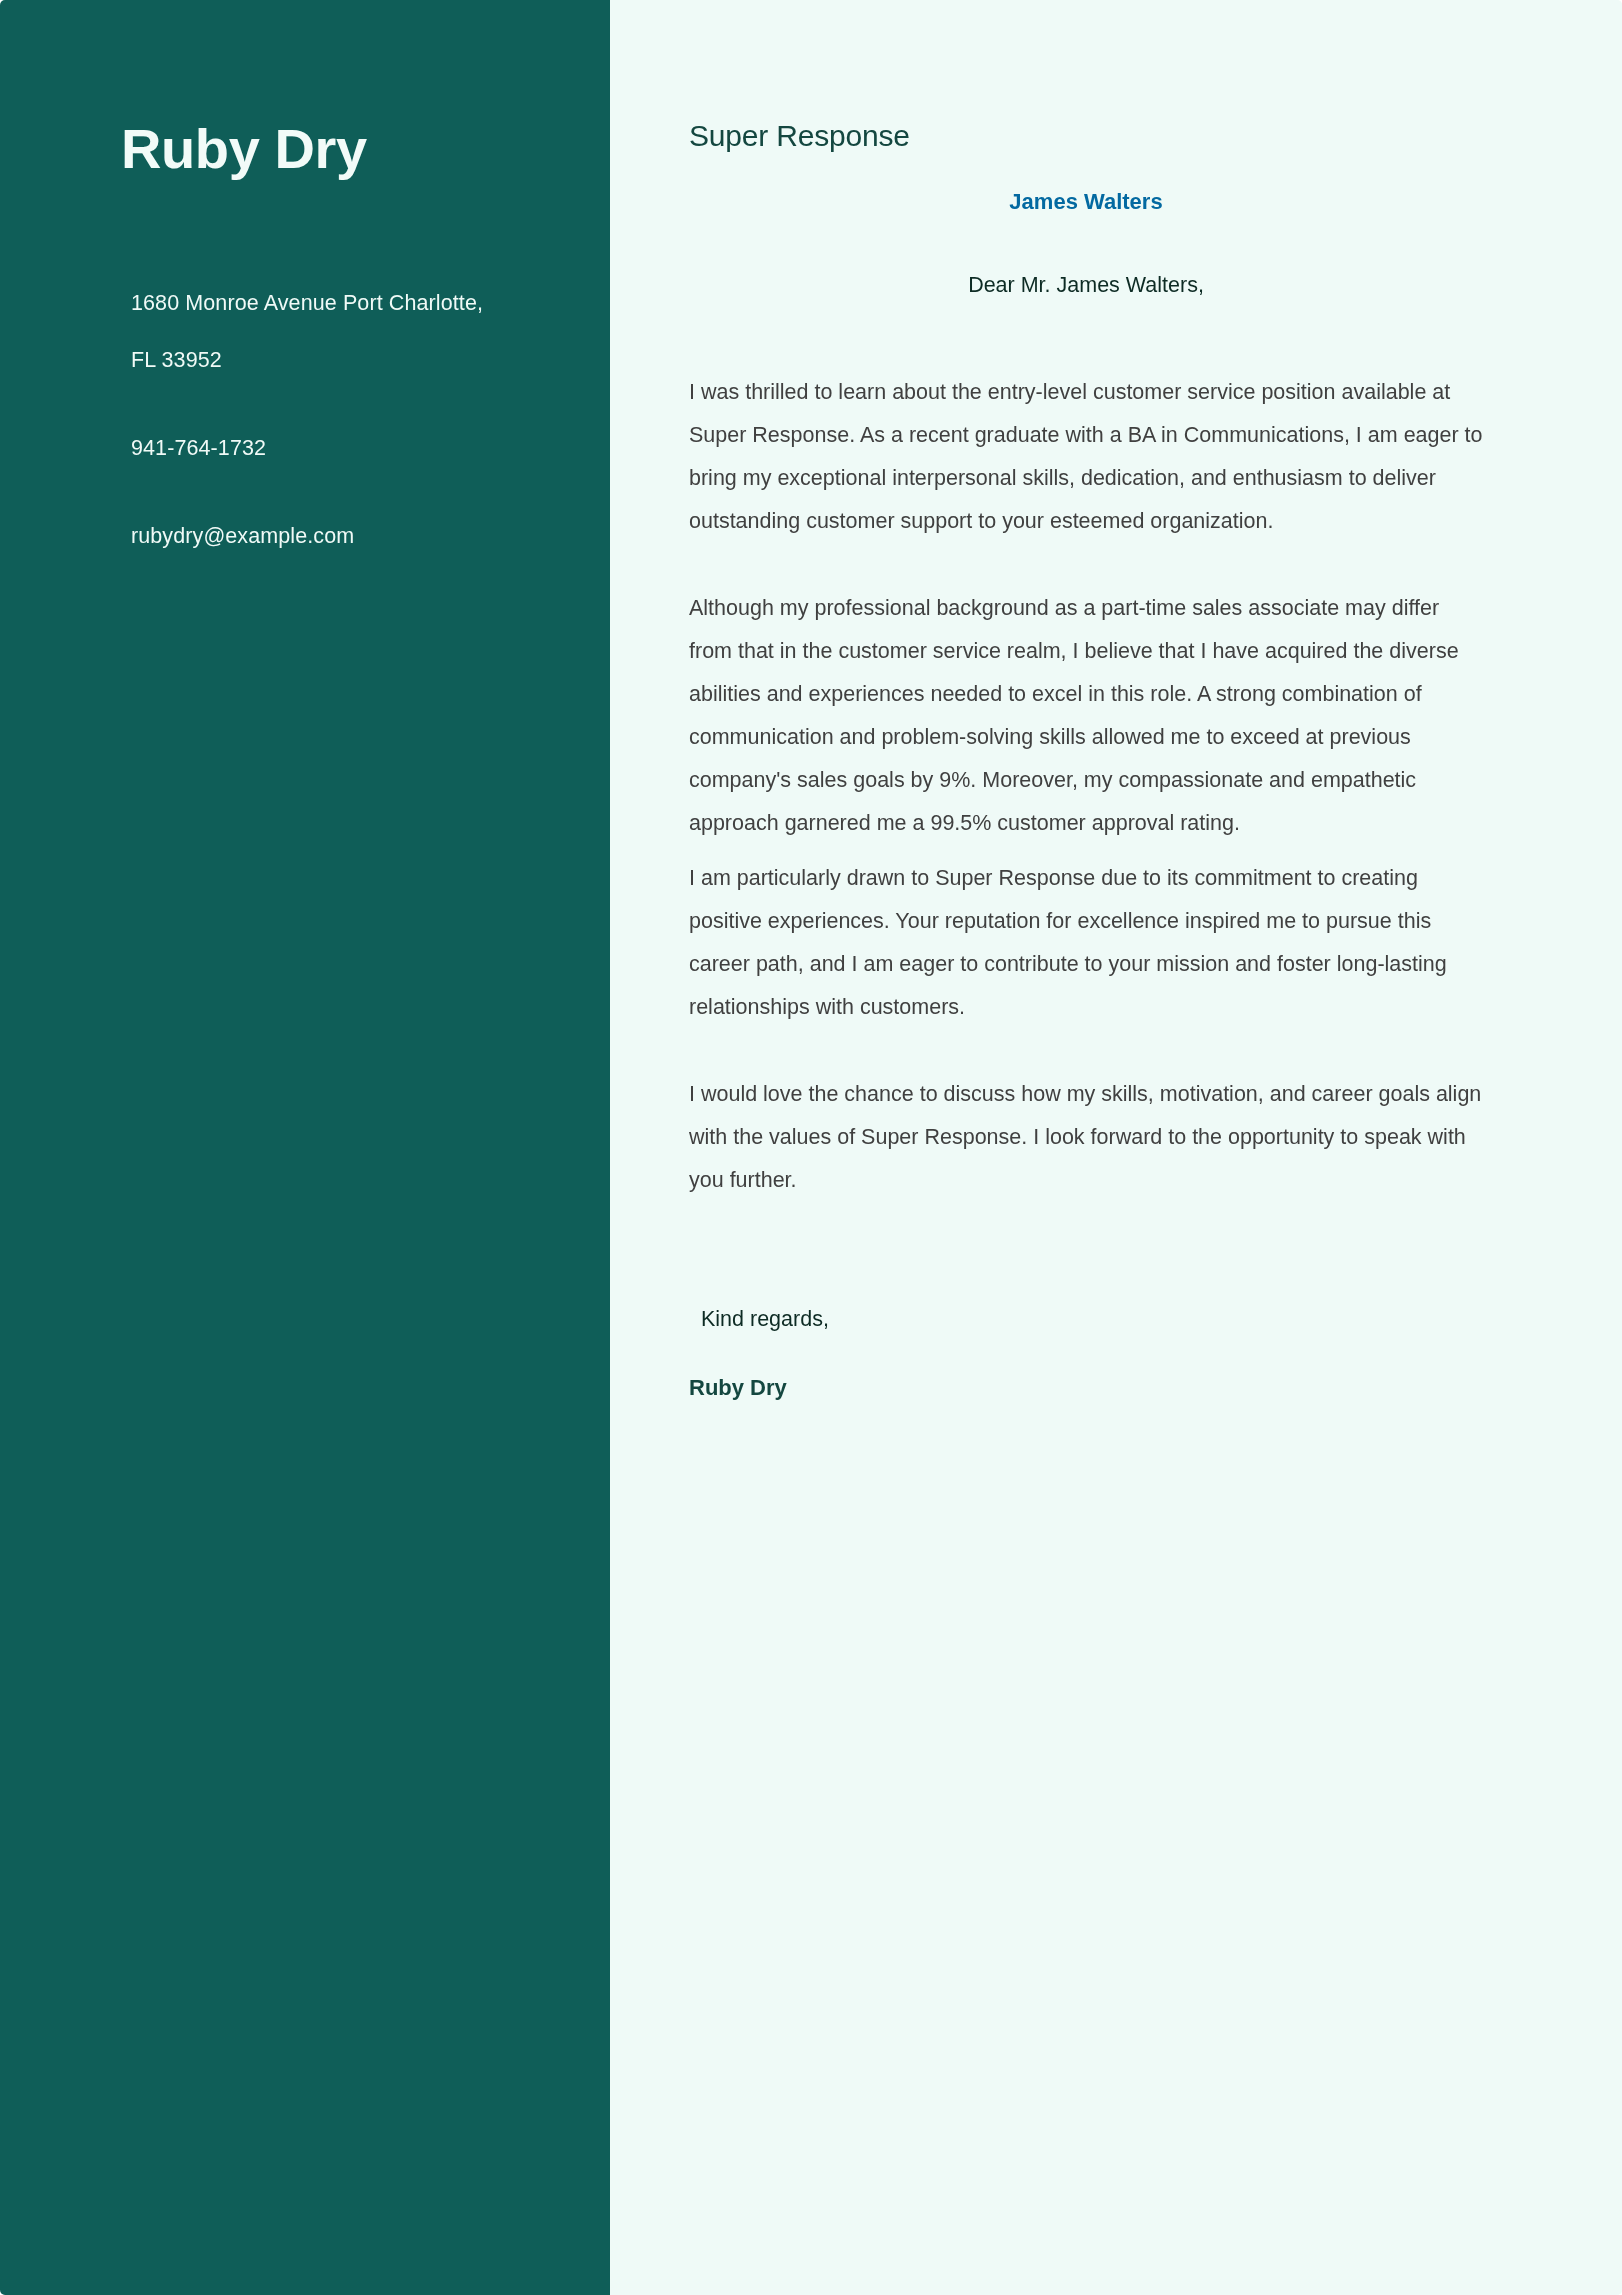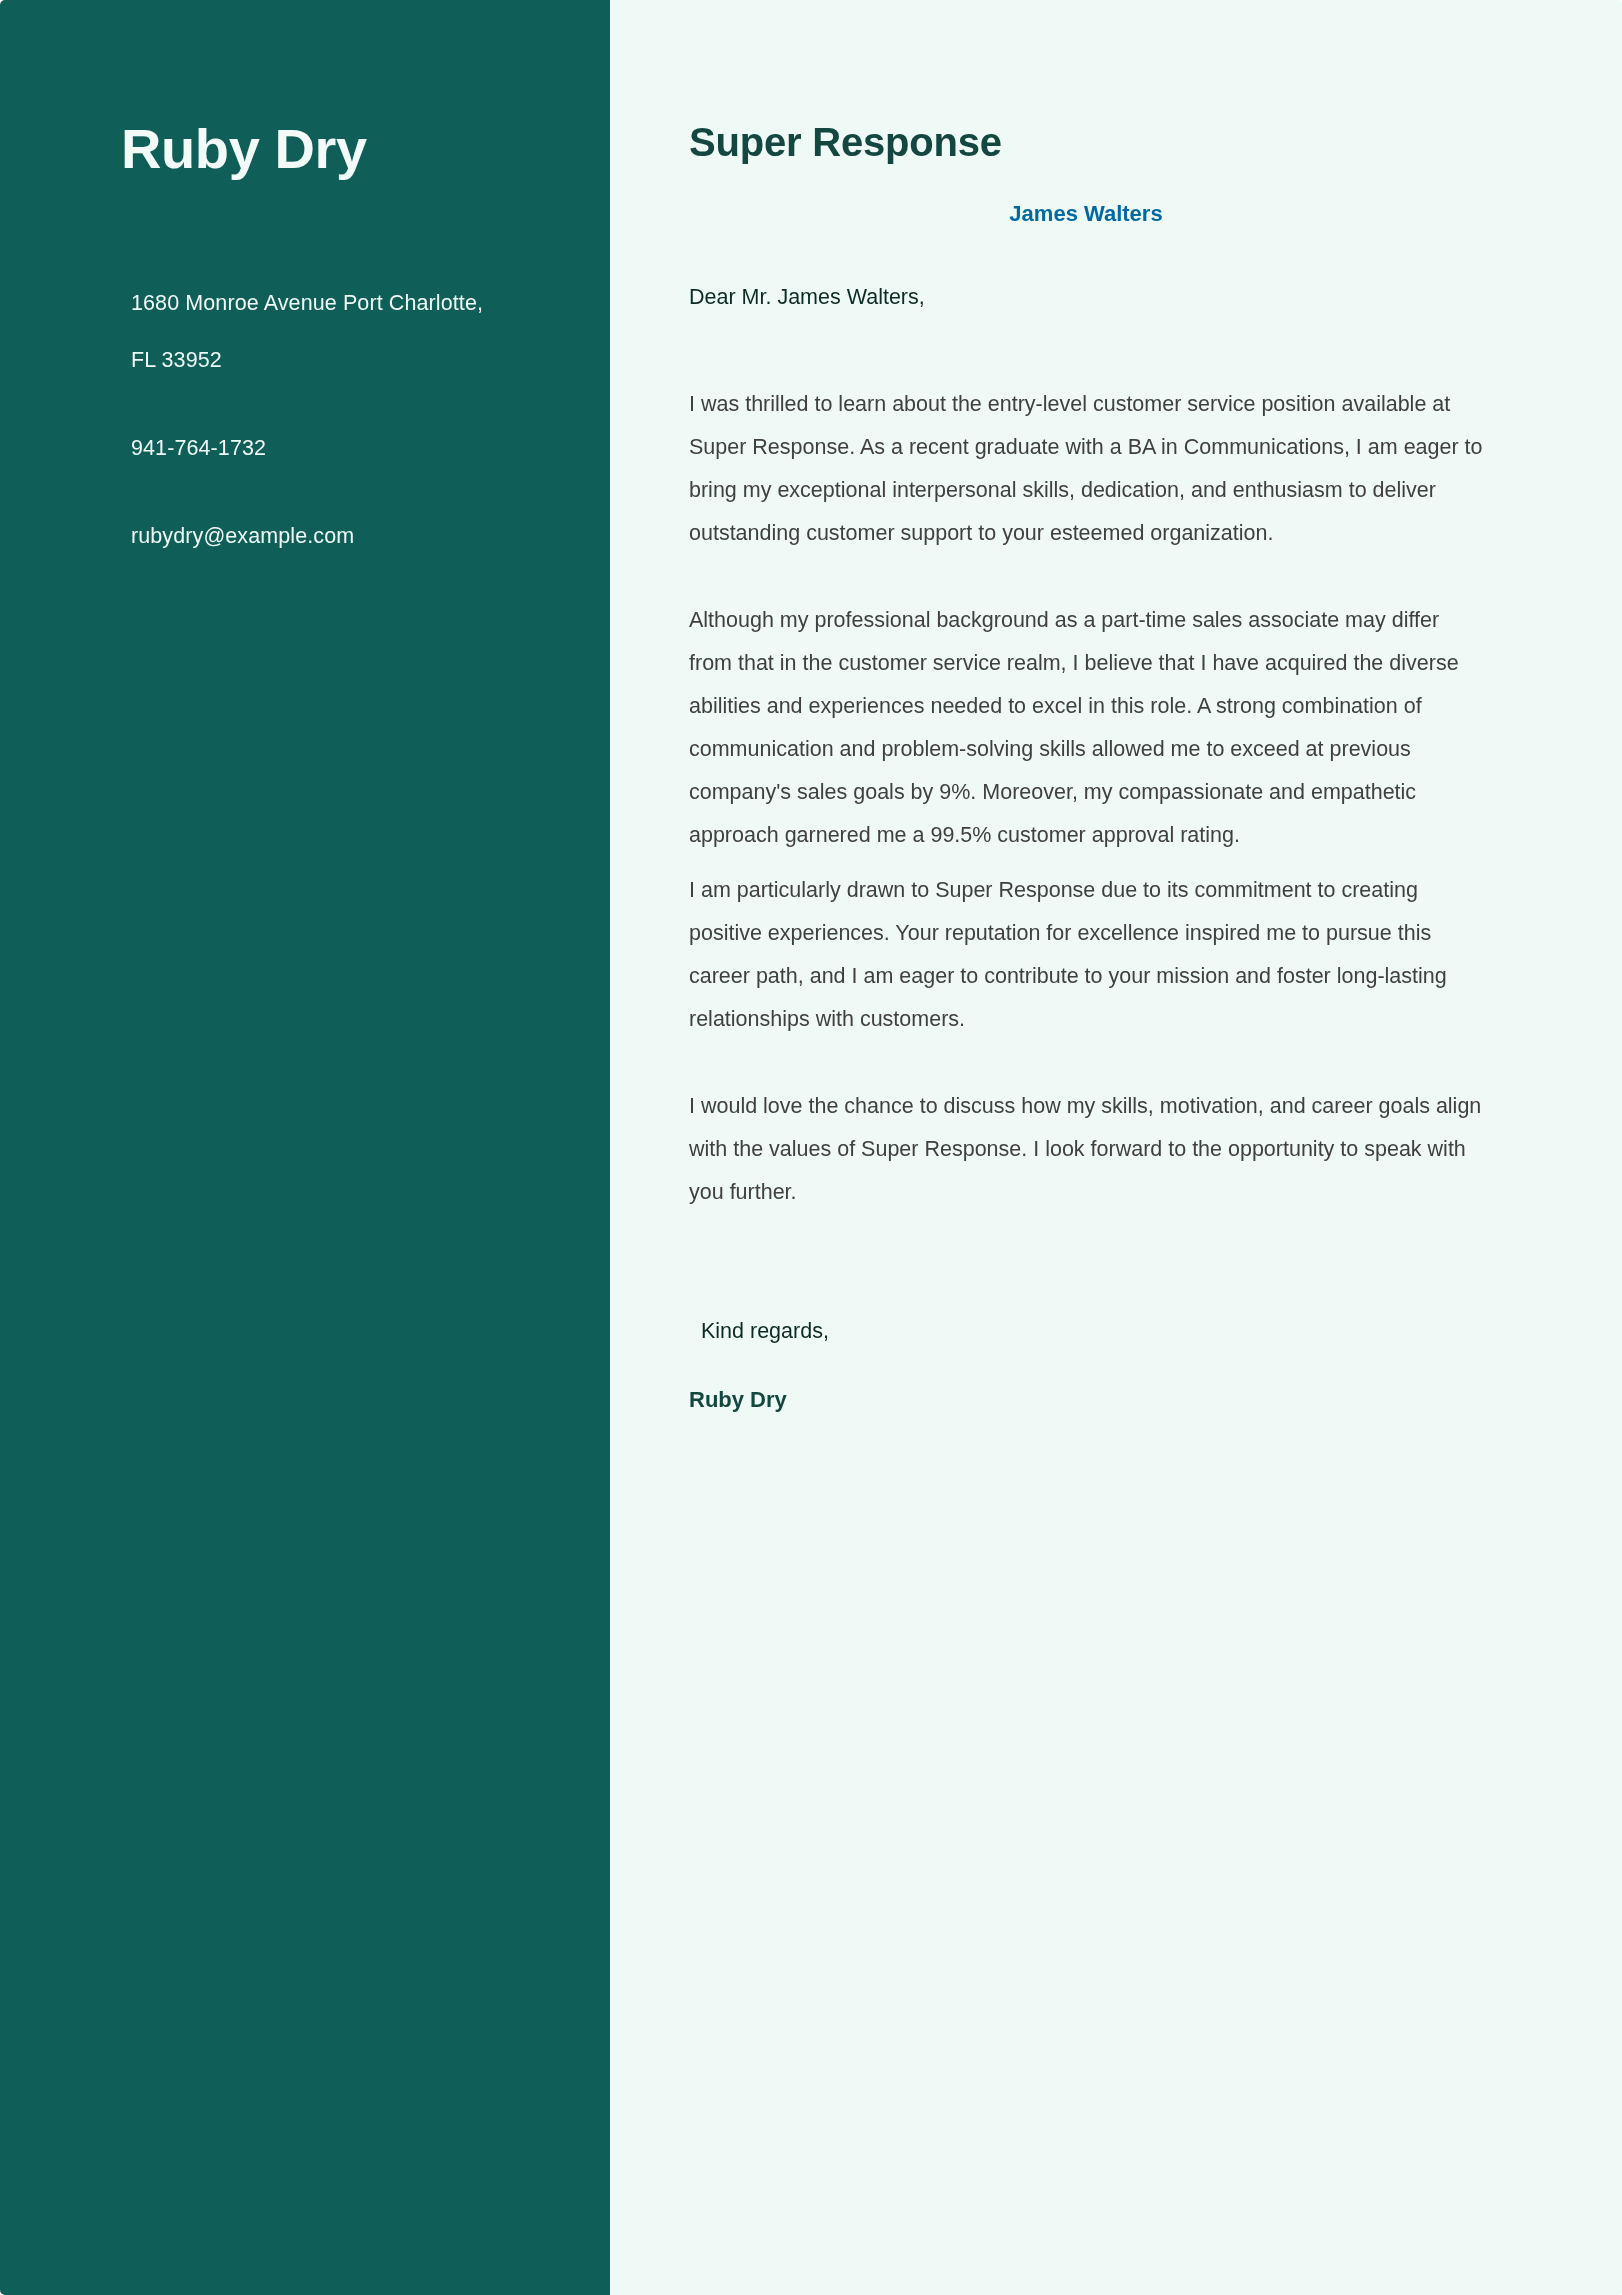--- a/index.html
+++ b/index.html
@@ -73,42 +73,43 @@
   .content {
     flex: 1 1 auto;
     background: #EFFAF7;
     box-sizing: border-box;
     padding: 118px 139px 0 79px;
     min-width: 0;
   }
 
   .company-title {
     color: #144740;
-    font-size: 40px;
+    font-size: 30px;
     line-height: 1.2;
-    font-weight: 700;
+    font-weight: 400;
     letter-spacing: -0.2px;
     margin: 0 0 35px 0;
   }
 
   .recipient-name {
     color: #0369a1;
     font-size: 22px;
     line-height: 1.2;
     font-weight: 700;
     margin: 0 0 12px 0;
     text-align: center;
   }
 
   .salutation {
     color: #0D2B24;
     font-size: 21.5px;
     line-height: 1.6;
     font-weight: 400;
     margin: 53px 0 0 0;
+    text-align: center;
   }
 
   .body-para {
     color: #404040;
     font-size: 21.5px;
     line-height: 2.0;
     font-weight: 400;
     margin: 0;
     text-align: left;
   }

